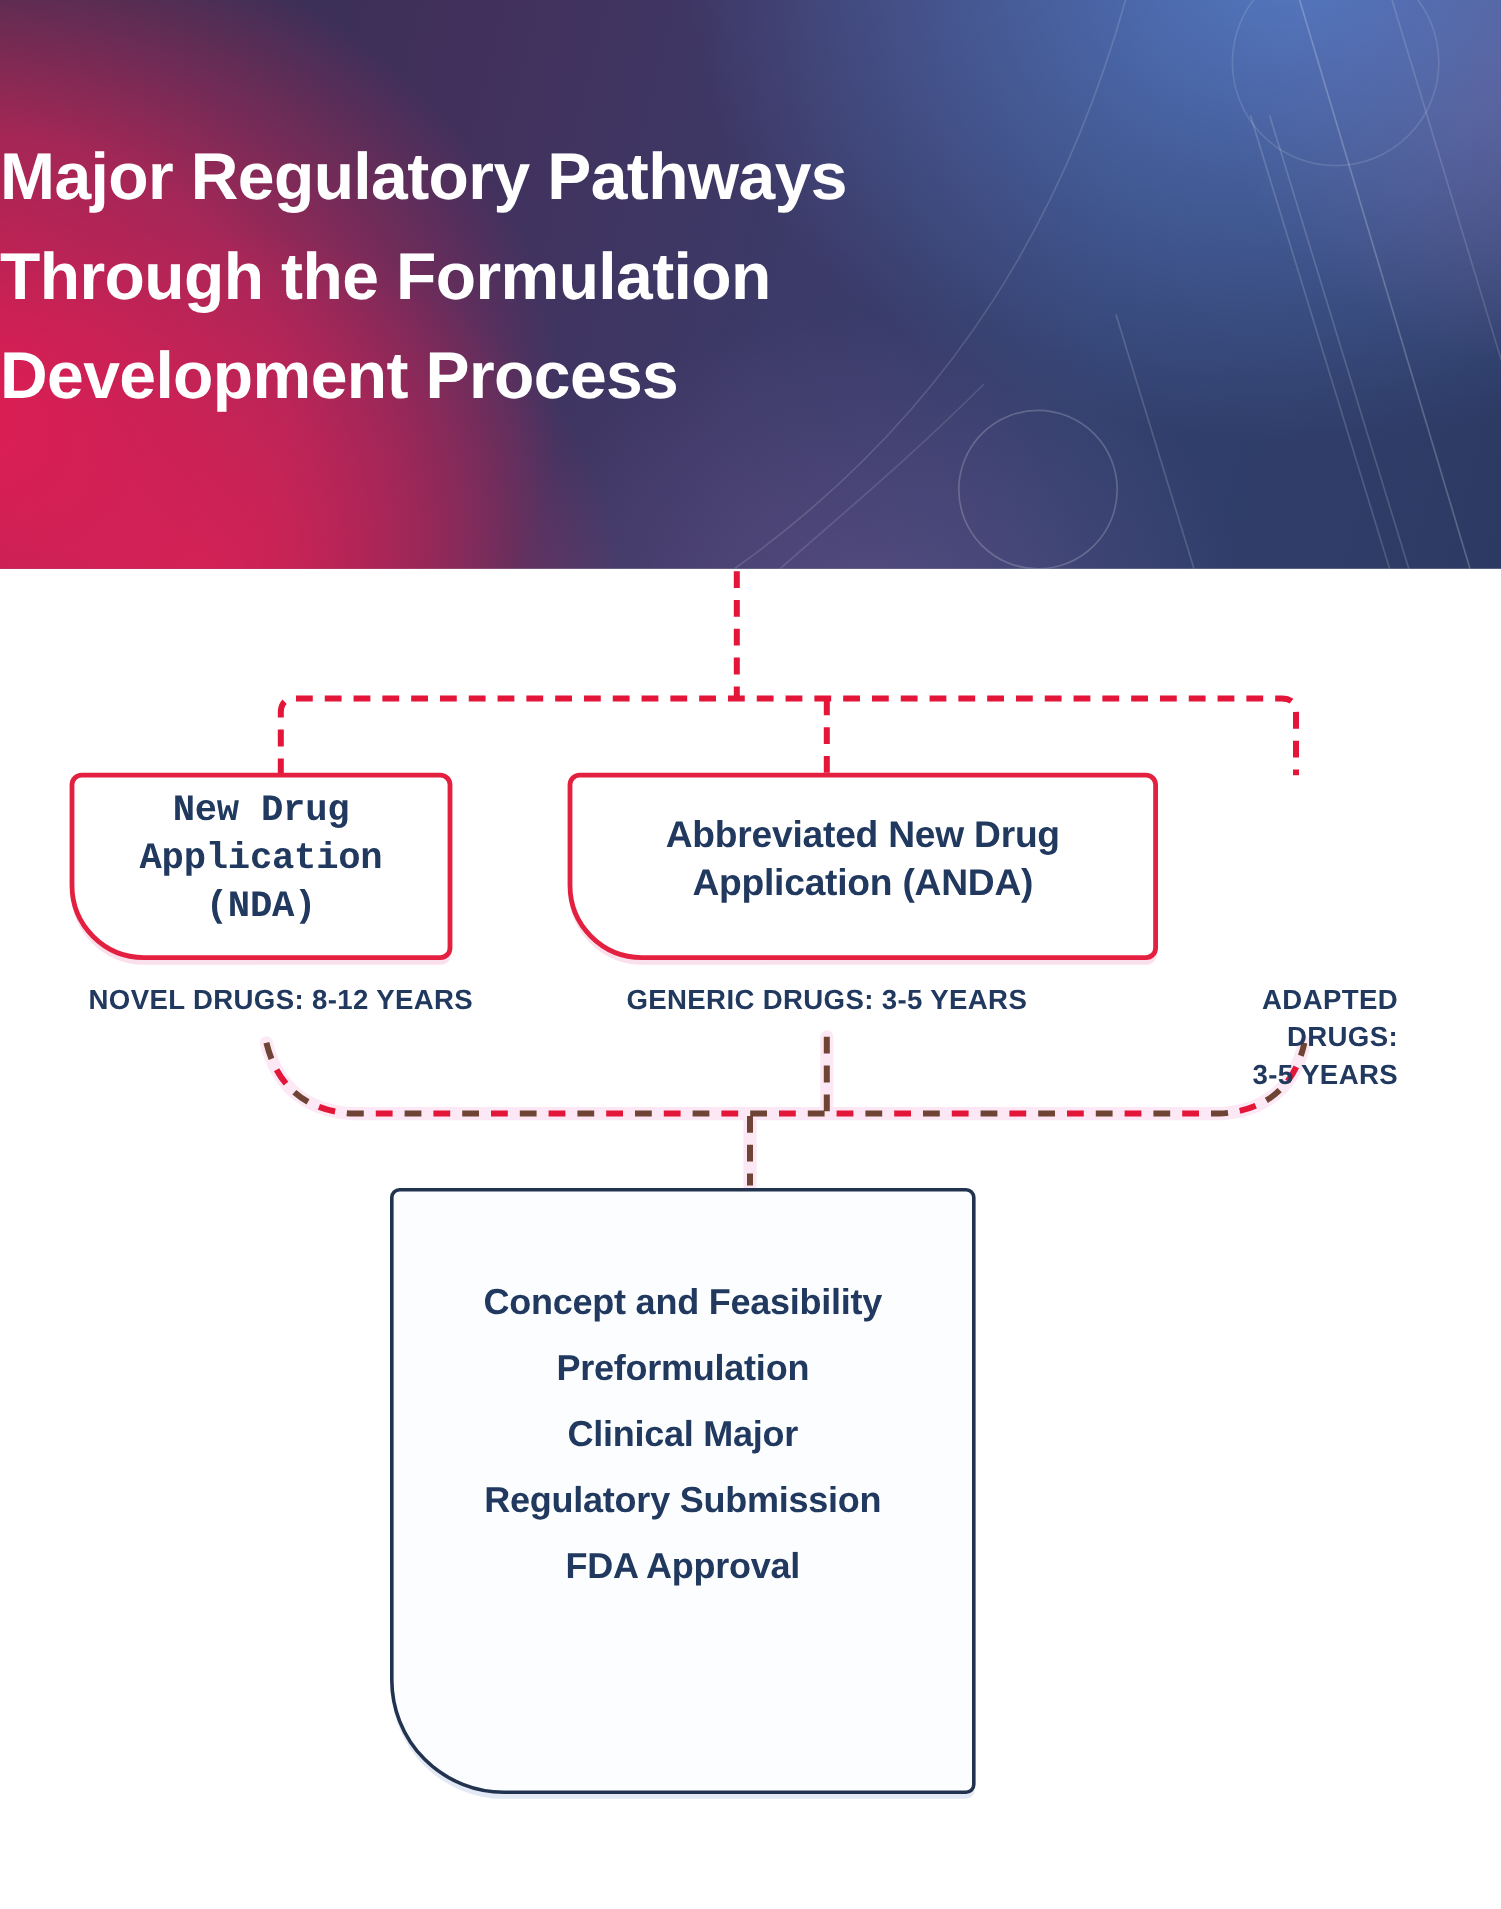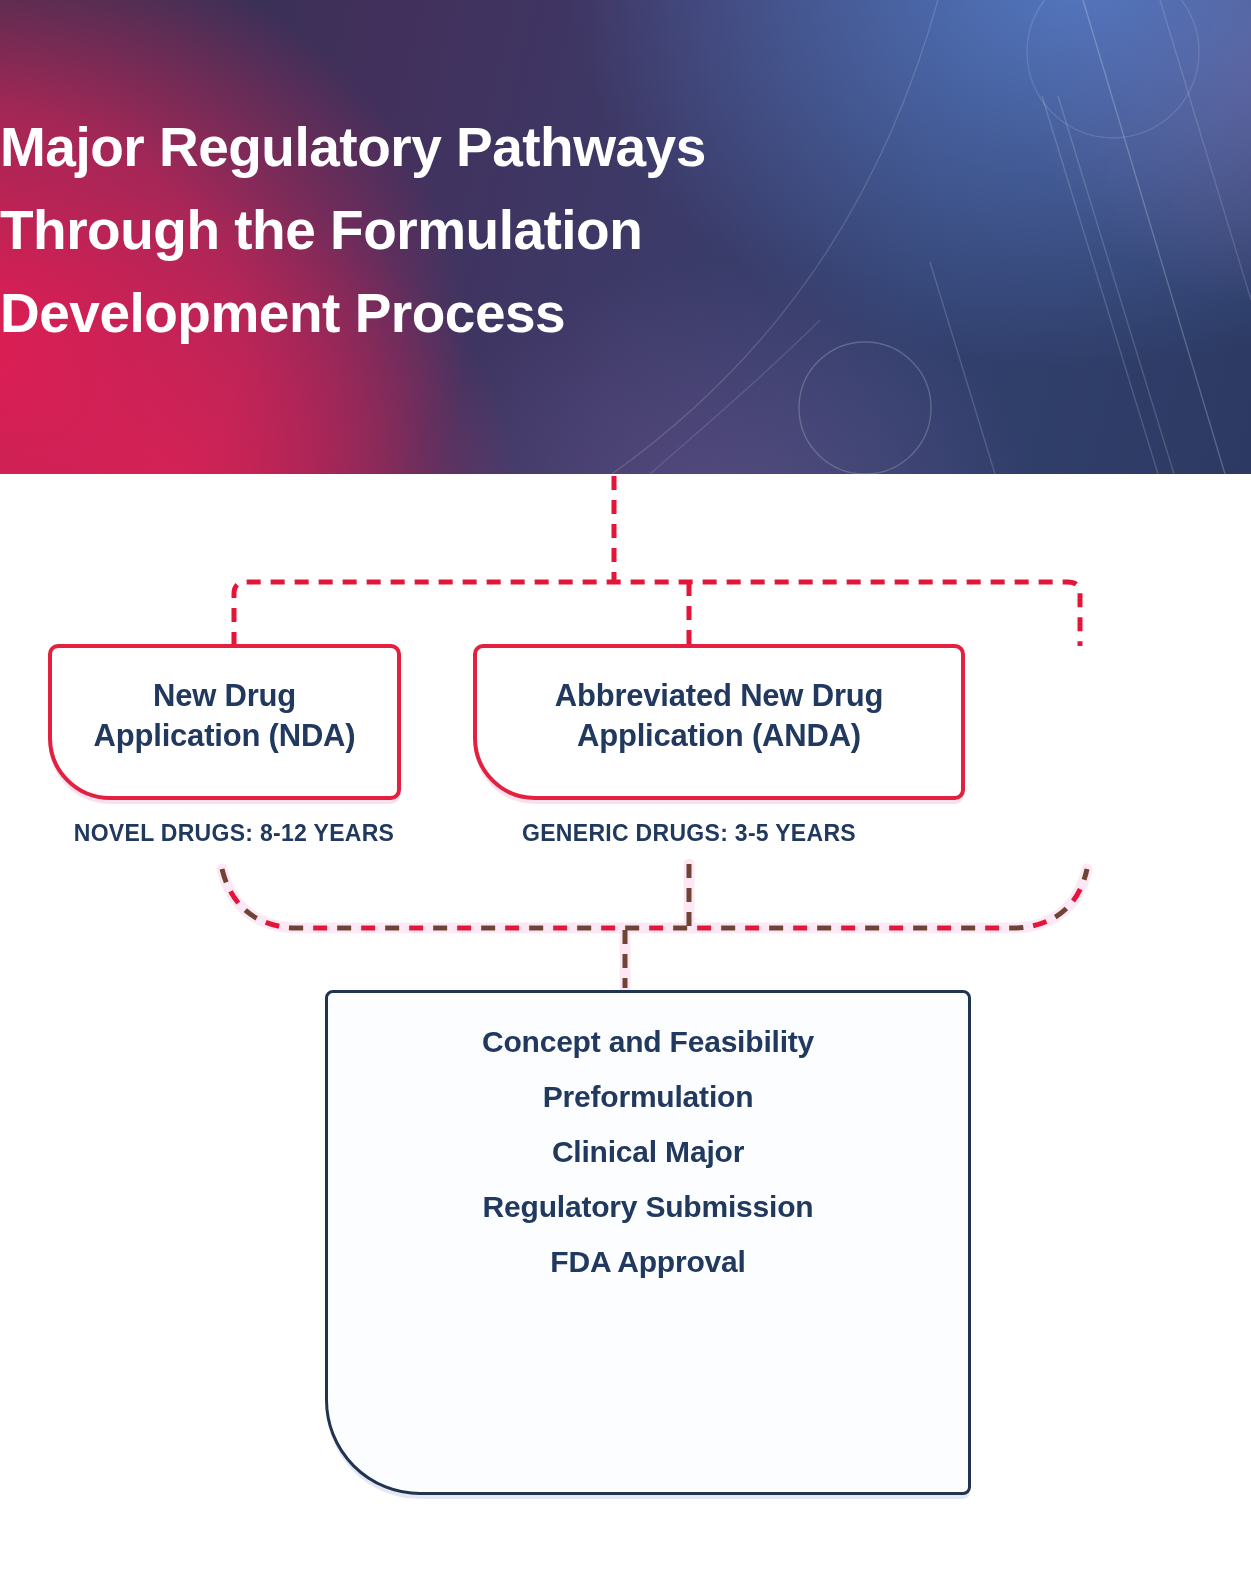--- a/index.html
+++ b/index.html
@@ -74,21 +74,21 @@
   .pbox-title {
     font-size: 31px;
     line-height: 40px;
     font-weight: 700;
     color: #21395f;
     text-align: center;
     white-space: pre-line;
     padding-bottom: 12px;
     letter-spacing: -0.2px;
   }
-  .box-nda  { left: 48px;  width: 353px; }
+  .box-nda  { left: 58px;  width: 319px; font-family: Liberation Mono, monospace; }
   .box-anda { left: 473px; width: 492px; }
   .box-505  { left: 966px; width: 229px; }
 
   .plabel {
     position: absolute;
     top: 818px;
     transform: translateX(-50%);
     font-size: 23px;
     line-height: 31px;
     font-weight: 700;
@@ -99,28 +99,28 @@
   }
   .label-nda  { left: 234px; }
   .label-anda { left: 689px; }
   .label-505  { left: 1079px; }
 
   
   .process-box {
     position: absolute;
     left: 325px;
     top: 990px;
-    width: 646px;
+    width: 488px;
     height: 505px;
     box-sizing: border-box;
     background: #fbfdff;
     border: 3px solid #22334f;
     border-radius: 8px 8px 8px 95px;
     box-shadow: 0 5px 0 -1px rgba(203,214,235,0.55);
-    padding-top: 32px;
+    padding-top: 76px;
   }
   .step {
     font-size: 30px;
     line-height: 34px;
     font-weight: 700;
     color: #21395f;
     text-align: center;
     margin-bottom: 21px;
     letter-spacing: -0.2px;
   }
@@ -178,20 +178,22 @@
     <div class="pbox-title">New Drug
 Application (NDA)</div>
   </div>
   <div class="pbox box-anda">
     <div class="pbox-title">Abbreviated New Drug
 Application (ANDA)</div>
   </div>
 
   <div class="plabel label-nda">NOVEL DRUGS: 8-12 YEARS</div>
   <div class="plabel label-anda">GENERIC DRUGS: 3-5 YEARS</div>
+  <div class="plabel label-505">ADAPTED DRUGS:
+3-5 YEARS</div>
 
   <div class="process-box">
     <div class="step">Concept and Feasibility</div>
     <div class="step">Preformulation</div>
     <div class="step">Clinical Major</div>
     <div class="step">Regulatory Submission</div>
     <div class="step">FDA Approval</div>
   </div>
 
 </div>

